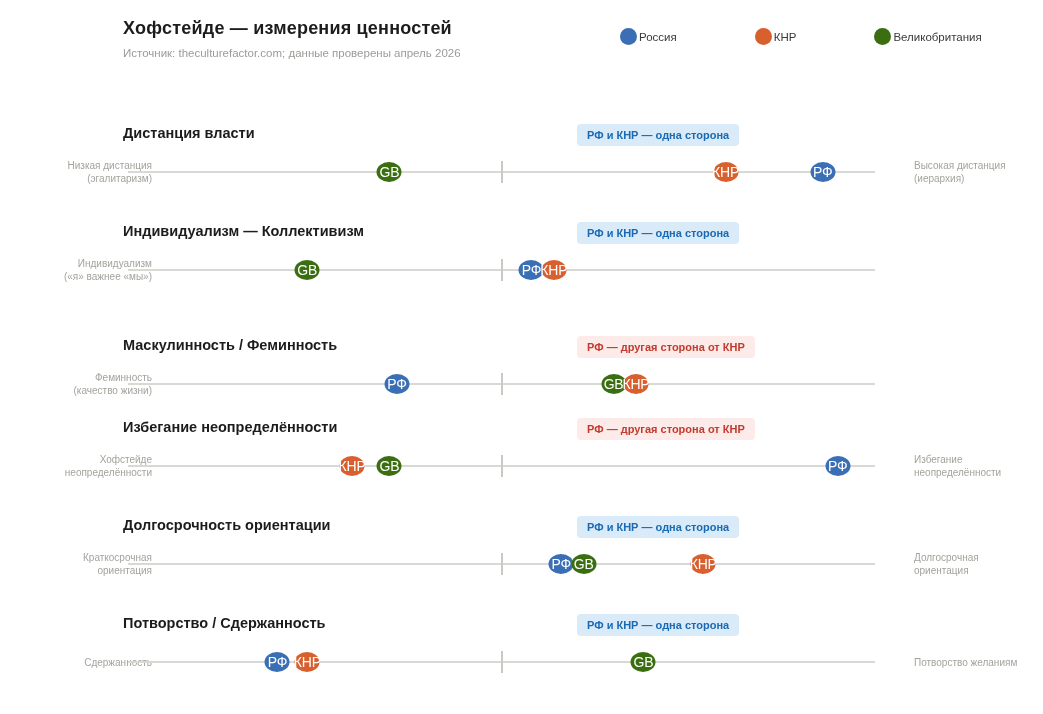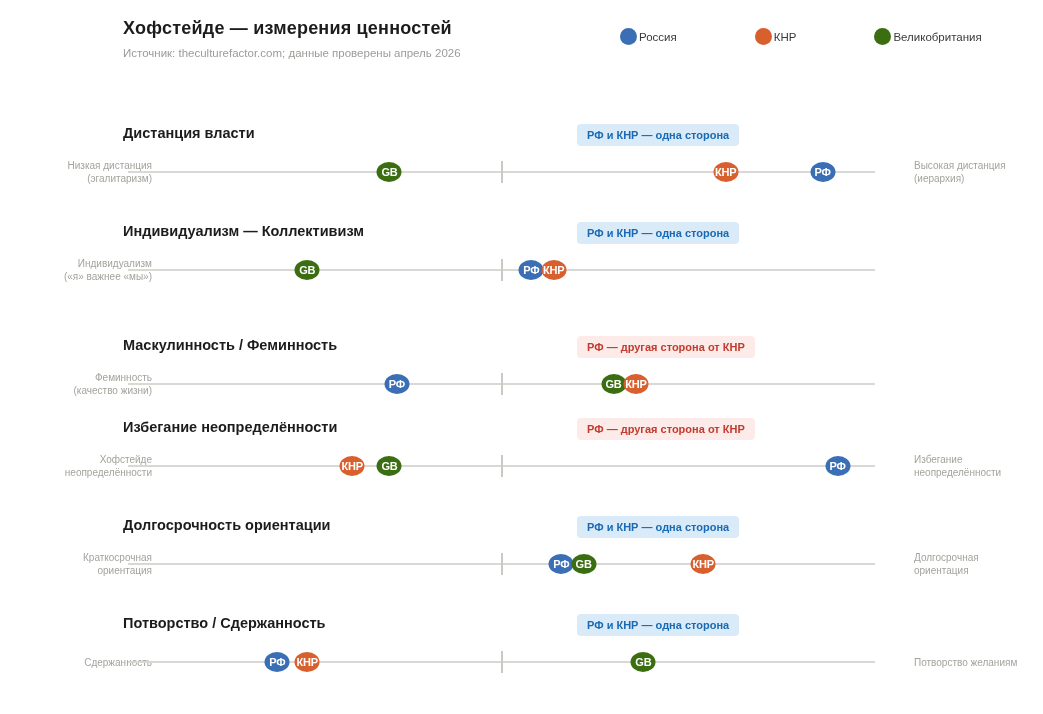--- a/index.html
+++ b/index.html
@@ -27,21 +27,21 @@
   .side-label{position:absolute;top:38px;height:42px;display:flex;align-items:center;
               font-size:10px;line-height:13px;color:#a3a39d;white-space:pre-line;padding-left:32px;}
   .side-label.left{left:0;width:120px;justify-content:flex-end;text-align:right;}
   .side-label.right{left:882px;width:160px;justify-content:flex-start;text-align:left;}
 
   .track{position:absolute;left:128px;top:58px;width:747px;height:2px;background:#d8d8d4;}
   .tick{position:absolute;left:50%;top:-10px;width:2px;height:22px;background:#c9c9c5;
         transform:translateX(-50%);}
   .dot{position:absolute;top:1px;width:25px;height:20px;border-radius:50%;
        transform:translate(-50%,-50%);display:flex;align-items:center;justify-content:center;
-       color:#ffffff;font-size:11px;font-weight:bold;letter-spacing:-0.2px;}
+       color:#ffffff;font-size:14px;font-weight:normal;letter-spacing:-0.2px;}
 </style>
 </head>
 <body>
 
 <div id="page">
   <div class="title">Хофстейде — измерения ценностей</div>
   <div class="subtitle">Источник: theculturefactor.com; данные проверены апрель 2026</div>
   <div class="legend" id="legend">
       <div class="legend-item">
         <span class="legend-dot" style="background: rgb(58, 111, 181);"></span>

